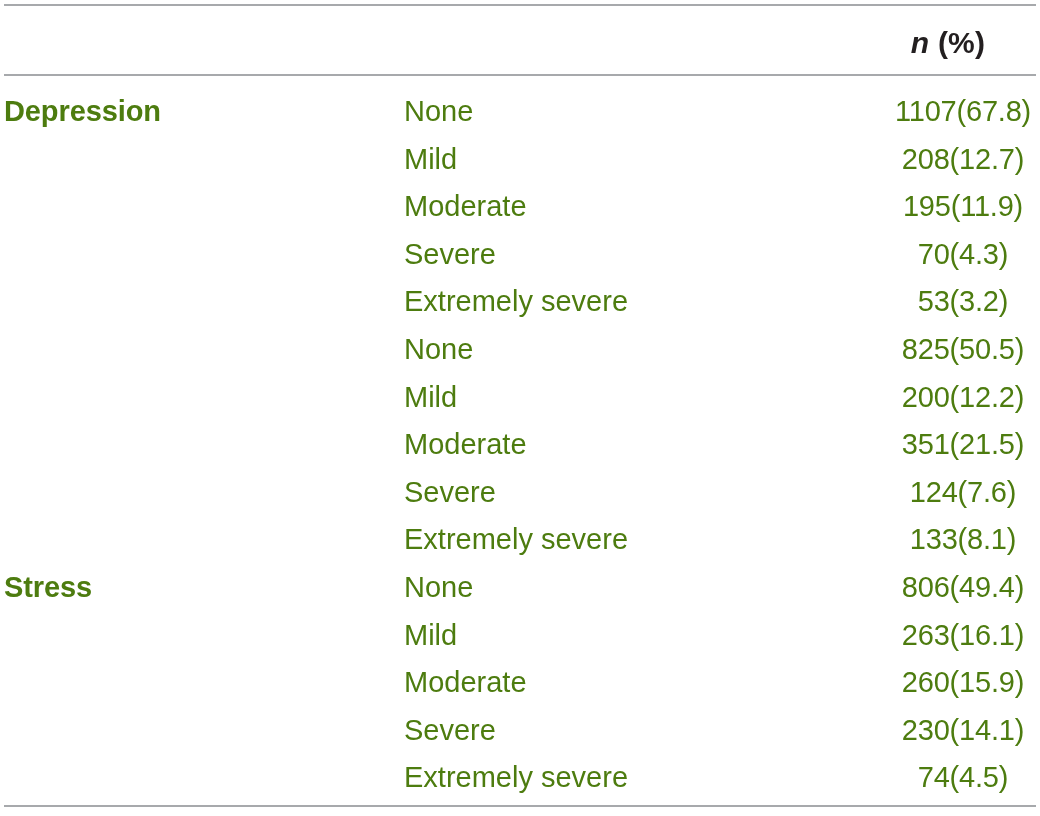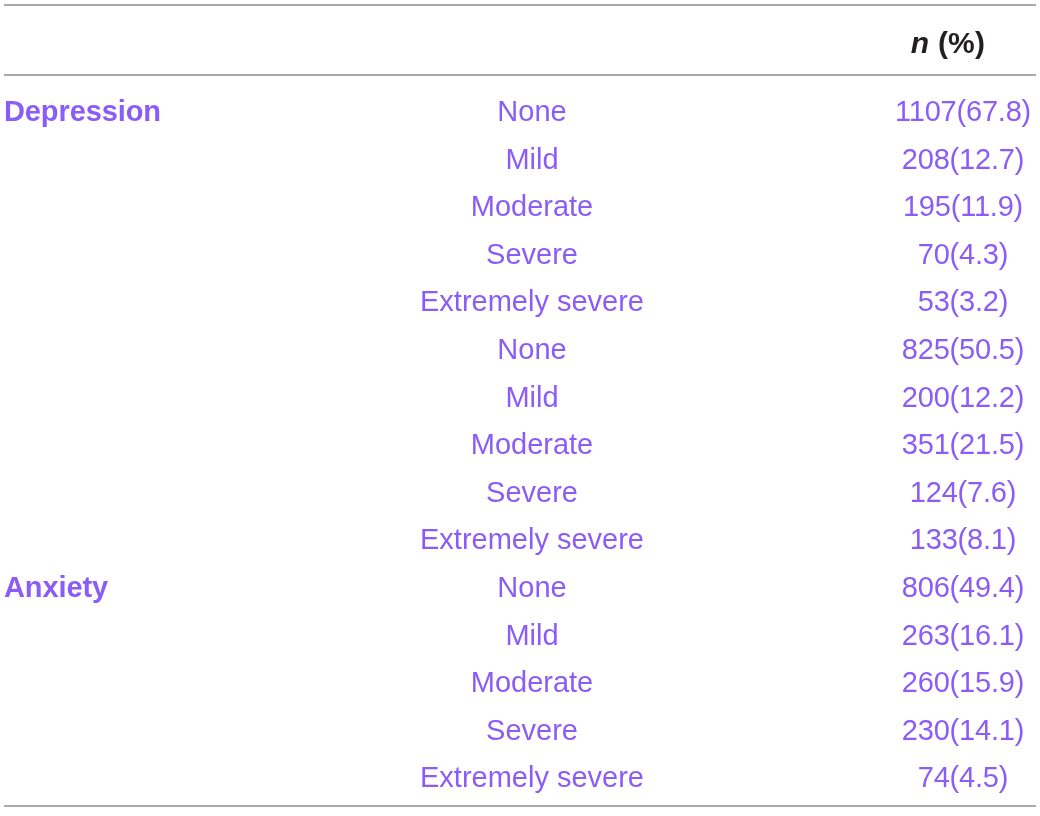--- a/index.html
+++ b/index.html
@@ -75,36 +75,36 @@
     position: relative;
     width: 1040px;
     height: 47.6px;
   }
   .cell {
     position: absolute;
     top: 0;
     height: 47.6px;
     line-height: 47.6px;
     font-size: 29px;
-    color: #8b5cf6;
+    color: #4d7c0f;
     white-space: nowrap;
     overflow: hidden;
   }
   .cell-group {
     left: 4px;
     width: 400px;
     text-align: left;
     font-weight: bold;
     font-size: 29px;
     letter-spacing: -0.1px;
   }
   .cell-category {
     left: 404px;
     width: 256px;
-    text-align: center;
+    text-align: left;
     font-weight: normal;
   }
   .cell-value {
     left: 860px;
     width: 206px;
     text-align: center;
     font-weight: normal;
     letter-spacing: -0.2px;
   }
 </style>
@@ -167,21 +167,21 @@
         <div class="cell cell-group"></div>
         <div class="cell cell-category">Severe</div>
         <div class="cell cell-value">124(7.6)</div>
       </div>
       <div class="row">
         <div class="cell cell-group"></div>
         <div class="cell cell-category">Extremely severe</div>
         <div class="cell cell-value">133(8.1)</div>
       </div>
       <div class="row">
-        <div class="cell cell-group">Anxiety</div>
+        <div class="cell cell-group">Stress</div>
         <div class="cell cell-category">None</div>
         <div class="cell cell-value">806(49.4)</div>
       </div>
       <div class="row">
         <div class="cell cell-group"></div>
         <div class="cell cell-category">Mild</div>
         <div class="cell cell-value">263(16.1)</div>
       </div>
       <div class="row">
         <div class="cell cell-group"></div>

